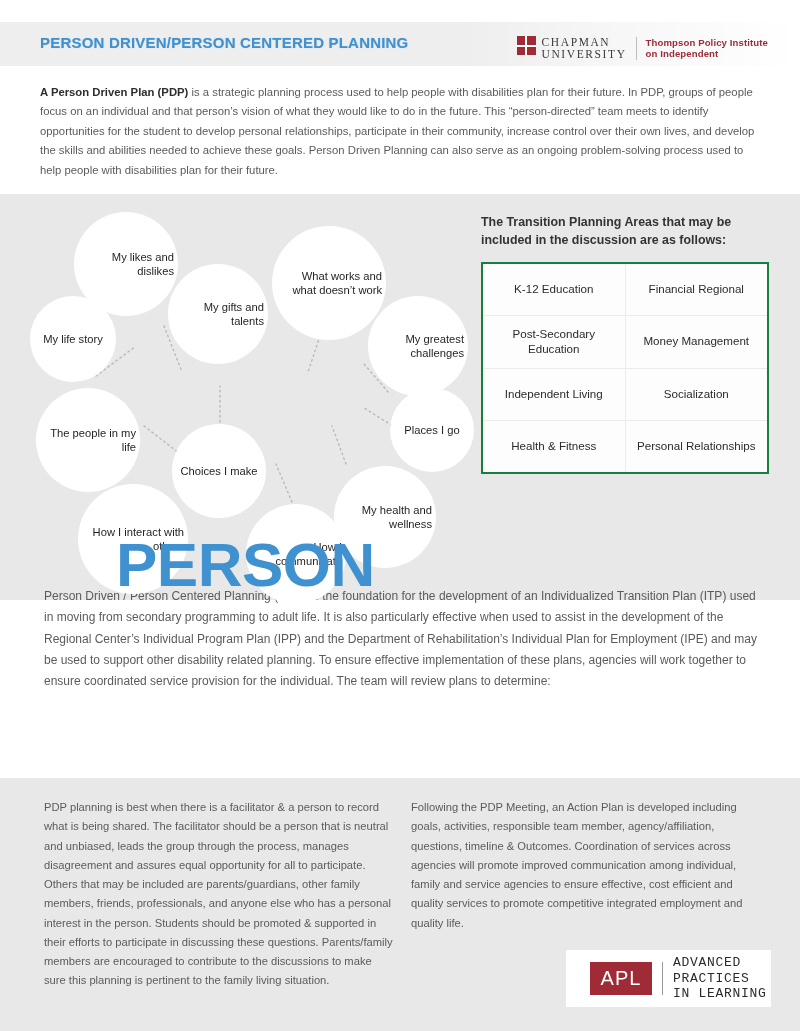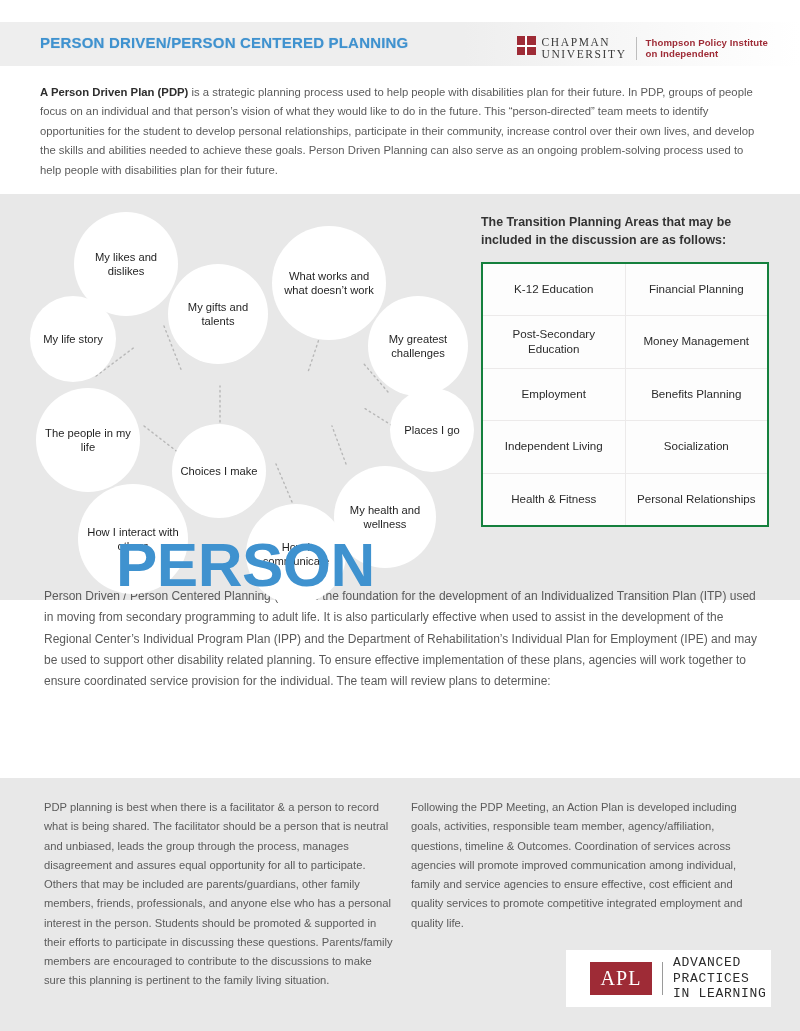--- a/index.html
+++ b/index.html
@@ -62,21 +62,21 @@
   
   .diagram { position: absolute; left: 16px; top: 196px; width: 460px; height: 400px; }
   .person-word {
     position: absolute; left: 100px; top: 338px;
     font-size: 62px; font-weight: bold; color: #3f92cf;
     letter-spacing: -0.5px; line-height: 1; z-index: 3;
     font-family: "Liberation Sans", sans-serif;
   }
   .bubble {
     position: absolute; border-radius: 50%; background: #ffffff;
-    display: flex; align-items: center; justify-content: center; text-align: center;
+    display: flex; align-items: center; justify-content: center; text-align: right;
     color: #1f1f1f; font-size: 11.2px; line-height: 1.28; z-index: 2;
     padding: 4px;
   }
   .connector { position: absolute; z-index: 1; pointer-events: none; }
 
   
   .table-head {
     position: absolute; left: 481px; top: 214px; width: 290px;
     font-size: 12.4px; font-weight: bold; color: #333; line-height: 1.42;
   }
@@ -109,21 +109,21 @@
     font-size: 11.2px; line-height: 1.72; color: #5b5b5b;
   }
 
   
   .apl-box {
     position: absolute; left: 566px; top: 950px; width: 205px; height: 57px;
     background: #ffffff; display: flex; align-items: center; padding-left: 24px; gap: 10px;
   }
   .apl-mark {
     width: 62px; height: 33px; background: #9e2b36; color: #fff;
-    font-family: Liberation Serif, serif; font-size: 20px; letter-spacing: 1px;
+    font-family: Liberation Sans, sans-serif; font-size: 20px; letter-spacing: 1px;
     display: flex; align-items: center; justify-content: center; flex: none;
   }
   .apl-divider { width: 1px; height: 33px; background: #9a9a9a; }
   .apl-words { line-height: 1.22; }
   .apl-words div {
     font-family: Liberation Mono, monospace; font-size: 13px;
     letter-spacing: .7px; color: #2b2b2b;
   }
 </style>
 </head>
@@ -206,29 +206,25 @@
           <span>How I communicate</span>
         </div>
       </div>
   </div>
 
   <div class="table-head">The Transition Planning Areas that may be included in the discussion are as follows:</div>
   <table class="ptable">
     <tbody id="ptable-body">
         <tr>
           <td>K-12 Education</td>
-          <td>Financial Planning</td>
+          <td>Financial Regional</td>
         </tr>
         <tr>
           <td>Post-Secondary Education</td>
           <td>Money Management</td>
-        </tr>
-        <tr>
-          <td>Employment</td>
-          <td>Benefits Planning</td>
         </tr>
         <tr>
           <td>Independent Living</td>
           <td>Socialization</td>
         </tr>
         <tr>
           <td>Health &amp; Fitness</td>
           <td>Personal Relationships</td>
         </tr>
       </tbody>

